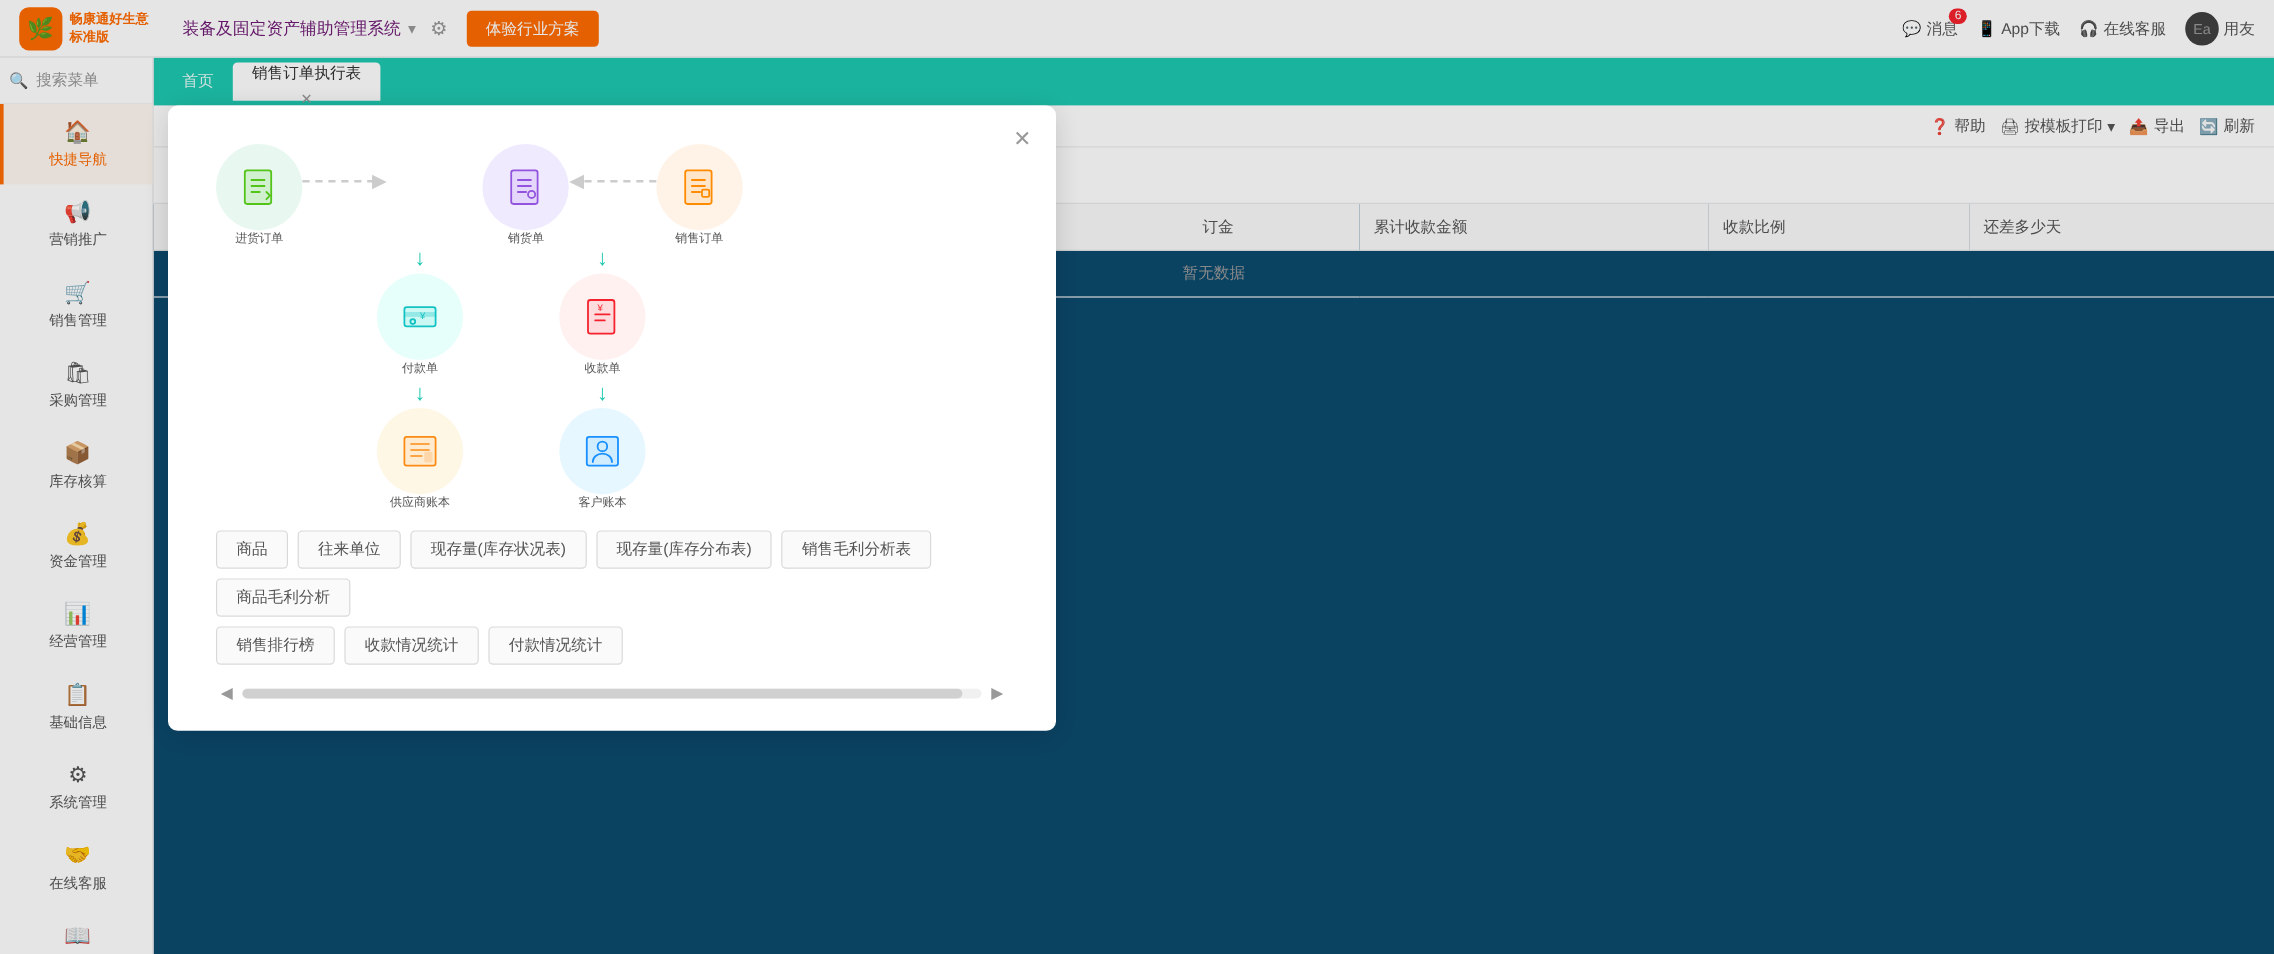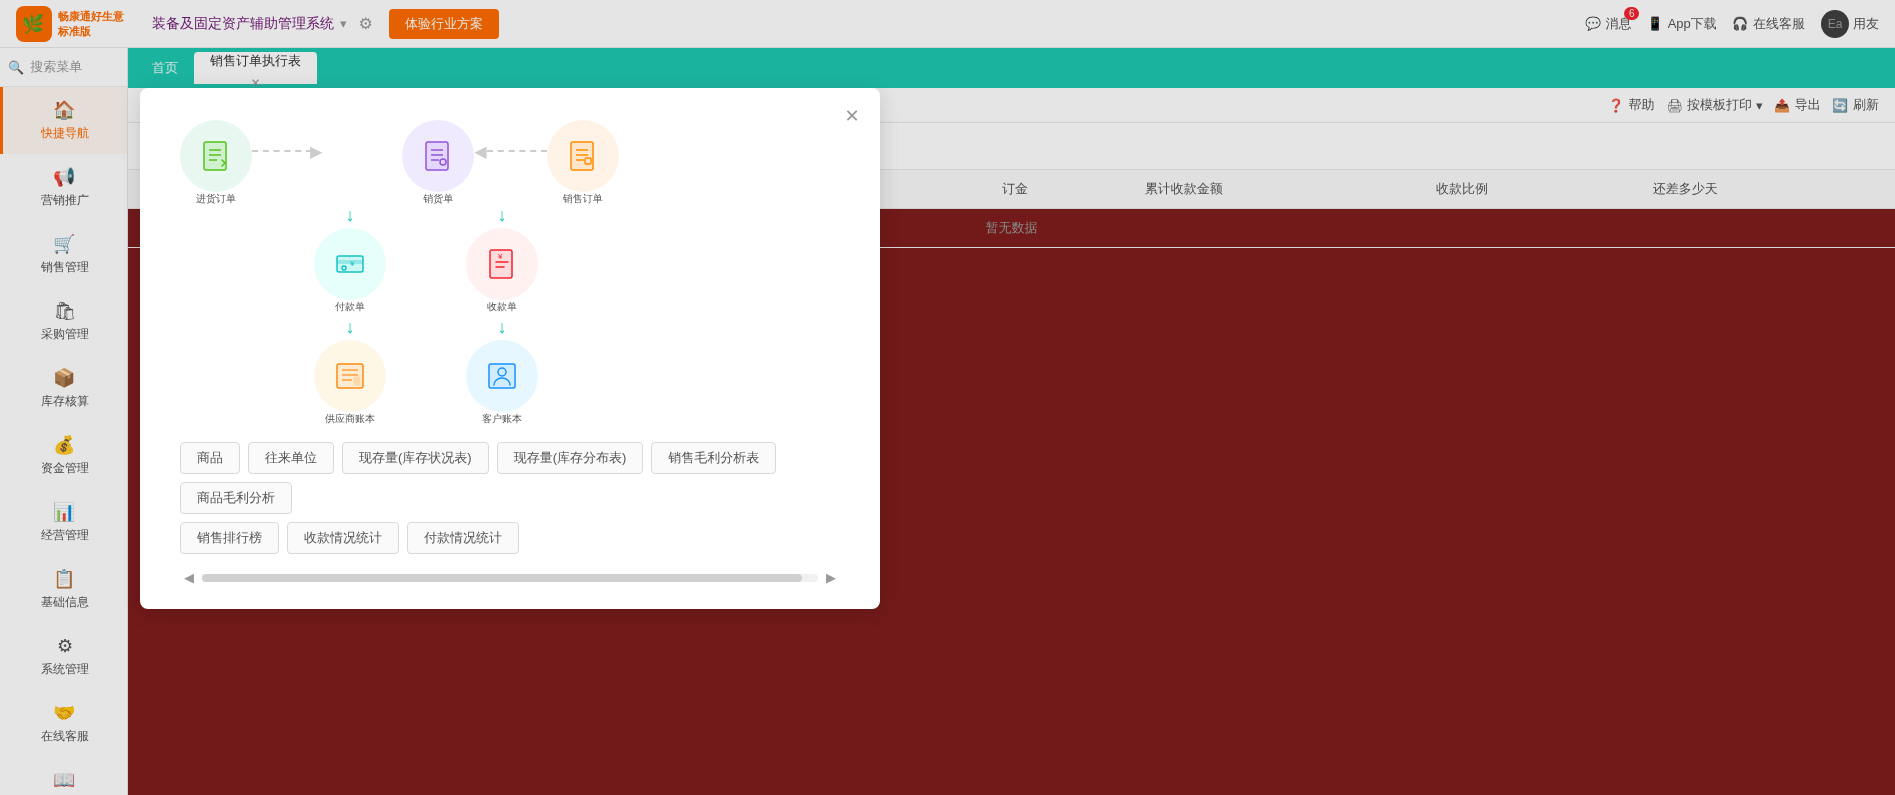--- a/index.html
+++ b/index.html
@@ -48,21 +48,21 @@
     
     .filter-bar { padding: 8px 16px; background: #fff; border-bottom: 1px solid #e8e8e8; display: flex; align-items: center; gap: 8px; flex-shrink: 0; }
     .filter-input { border: 1px solid #d9d9d9; border-radius: 4px; padding: 4px 8px; height: 30px; font-size: 13px; color: #999; display: flex; align-items: center; gap: 4px; }
     .filter-input input { border: none; outline: none; font-size: 13px; color: #999; width: 100px; }
     .filter-select { border: 1px solid #d9d9d9; border-radius: 4px; padding: 4px 8px; height: 30px; font-size: 13px; min-width: 120px; display: flex; align-items: center; justify-content: space-between; cursor: pointer; }
     .search-btn { background: #ff6b00; color: white; border: none; padding: 0 16px; height: 30px; border-radius: 4px; cursor: pointer; font-size: 13px; }
     .set-btn { background: #fff; color: #555; border: 1px solid #d9d9d9; padding: 0 12px; height: 30px; border-radius: 4px; cursor: pointer; font-size: 13px; }
     .more-conditions { color: #1ec8b0; font-size: 12px; cursor: pointer; }
 
     
-    .table-container { flex: 1; overflow: auto; background: #7f1d1d; }
+    .table-container { flex: 1; overflow: auto; background: #0c4a6e; }
     .data-table { width: 100%; border-collapse: collapse; font-size: 13px; }
     .data-table th { background: #fafafa; padding: 10px 12px; text-align: left; border-bottom: 1px solid #e8e8e8; white-space: nowrap; color: #555; font-weight: 500; }
     .data-table td { padding: 10px 12px; border-bottom: 1px solid #f0f0f0; }
     .empty-state { text-align: center; padding: 60px; color: #999; font-size: 13px; }
 
     
     .popup-overlay { position: fixed; top: 0; left: 0; right: 0; bottom: 0; background: rgba(0,0,0,0.1); z-index: 100; display: flex; align-items: flex-start; justify-content: flex-start; padding-top: 88px; padding-left: 140px; }
     .popup { background: #fff; border-radius: 8px; box-shadow: 0 4px 24px rgba(0,0,0,0.15); width: 740px; max-height: 600px; overflow: hidden; position: relative; }
     .popup-body { padding: 32px 40px 24px 40px; }
     .flow-circle { width: 72px; height: 72px; border-radius: 50%; display: flex; align-items: center; justify-content: center; font-size: 28px; }

